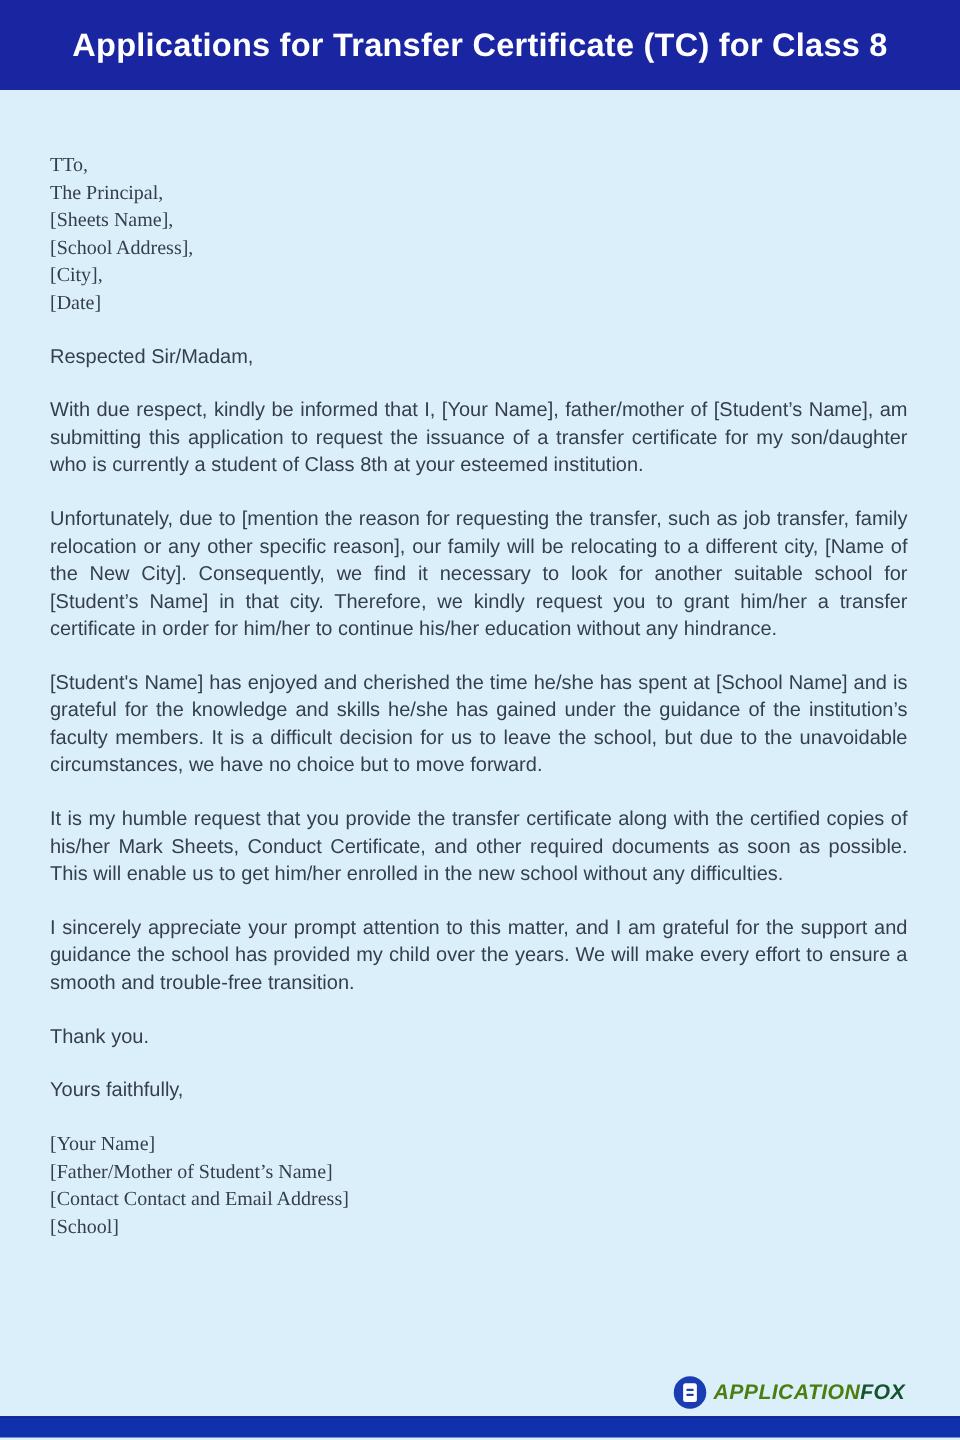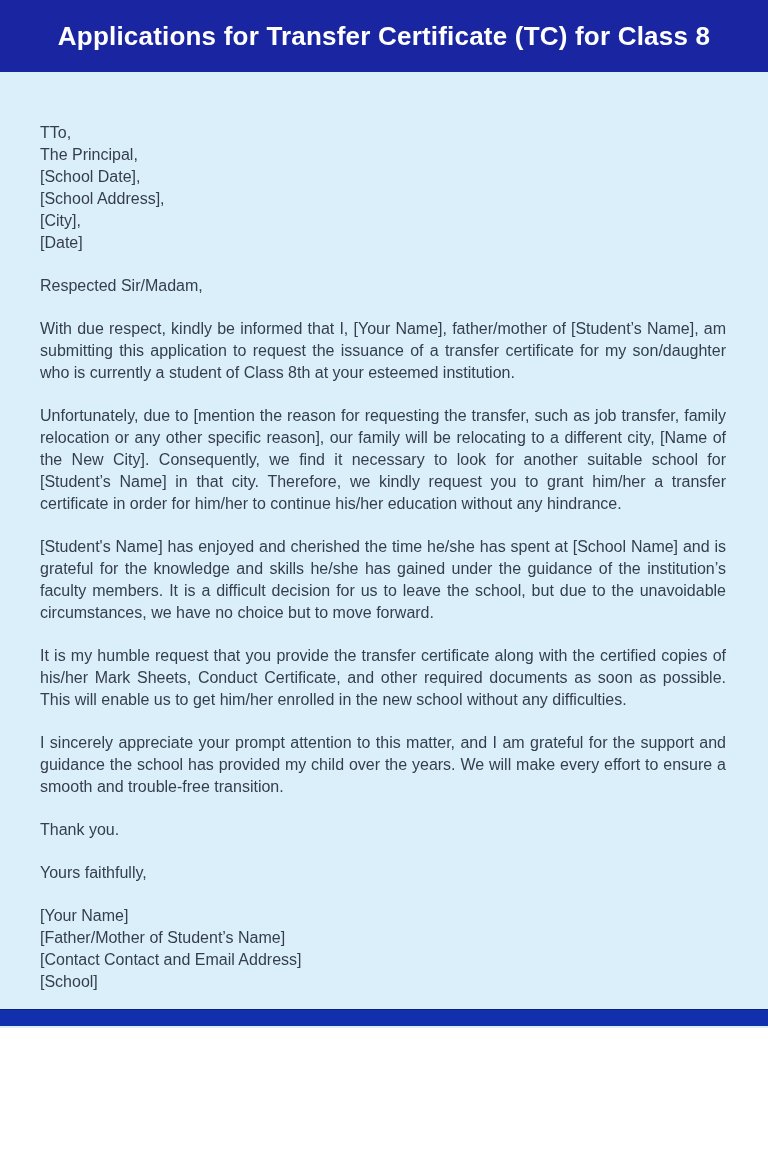--- a/index.html
+++ b/index.html
@@ -1,20 +1,20 @@
 <!DOCTYPE html>
 <html><head>
 <meta charset="utf-8">
 <style>
   * { margin: 0; padding: 0; box-sizing: border-box; }
   html, body { background: #ffffff; }
   .page {
     position: relative;
     width: 768px;
-    height: 1028px;
+    height: 1152px;
     background: #dbeffb;
     overflow: hidden;
     font-family: "Liberation Sans", sans-serif;
   }
   .header {
     position: absolute;
     top: 0; left: 0; right: 0;
     height: 72px;
     background: #1a25a1;
     display: flex;
@@ -30,21 +30,21 @@
   }
   .letter {
     position: absolute;
     top: 122px;
     left: 40px;
     right: 42px;
     color: #353f4b;
     font-size: 16px;
     line-height: 22px;
   }
-  .block { margin-bottom: 21px; }
+  .block { margin-bottom: 21px; font-family: Liberation Serif, serif; }
   .line { line-height: 22px; }
   p.par {
     text-align: justify;
     margin: 0 0 21px 0;
   }
   p.plain { margin: 16px 0 21px 0; }
   .sig .line { line-height: 22px; }
   .brand {
     position: absolute;
     top: 1101px;
@@ -88,21 +88,21 @@
 
   <div class="header">
     <h1>Applications for Transfer Certificate (TC) for Class 8</h1>
   </div>
 
   <div class="letter">
 
     <div class="block">
       <div class="line">TTo,</div>
       <div class="line">The Principal,</div>
-      <div class="line">[School Date],</div>
+      <div class="line">[Sheets Name],</div>
       <div class="line">[School Address],</div>
       <div class="line">[City],</div>
       <div class="line">[Date]</div>
     </div>
 
     <p class="plain">Respected Sir/Madam,</p>
 
     <p class="par">With due respect, kindly be informed that I, [Your Name], father/mother of [Student’s Name], am submitting this application to request the issuance of a transfer certificate for my son/daughter who is currently a student of Class 8th at your esteemed institution.</p>
     <p class="par">Unfortunately, due to [mention the reason for requesting the transfer, such as job transfer, family relocation or any other specific reason], our family will be relocating to a different city, [Name of the New City]. Consequently, we find it necessary to look for another suitable school for [Student’s Name] in that city. Therefore, we kindly request you to grant him/her a transfer certificate in order for him/her to continue his/her education without any hindrance.</p>
     <p class="par">[Student's Name] has enjoyed and cherished the time he/she has spent at [School Name] and is grateful for the knowledge and skills he/she has gained under the guidance of the institution’s faculty members. It is a difficult decision for us to leave the school, but due to the unavoidable circumstances, we have no choice but to move forward.</p>

